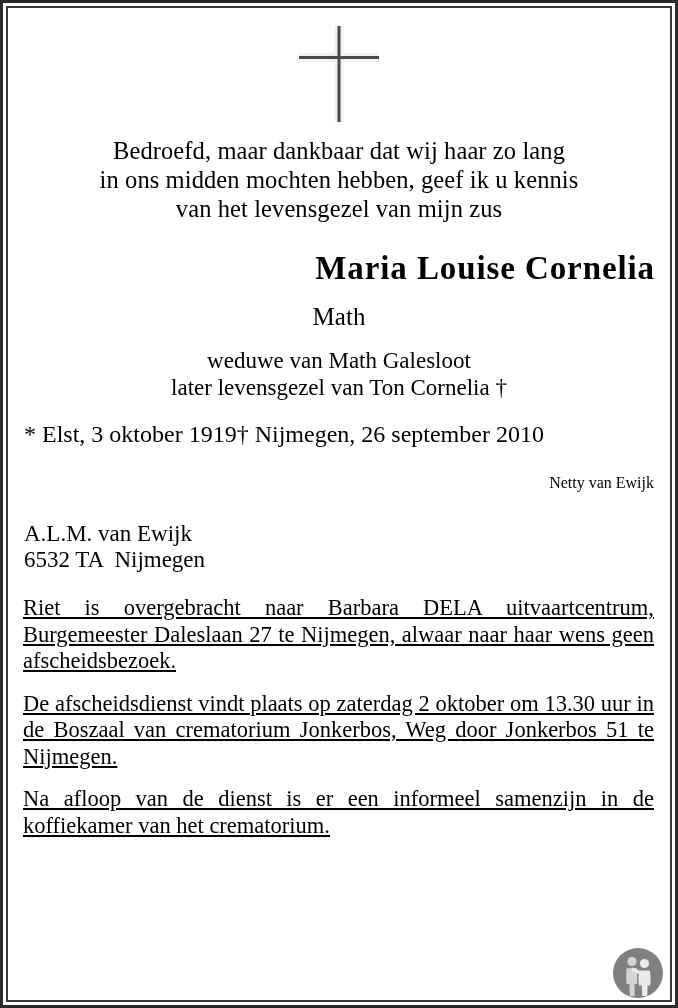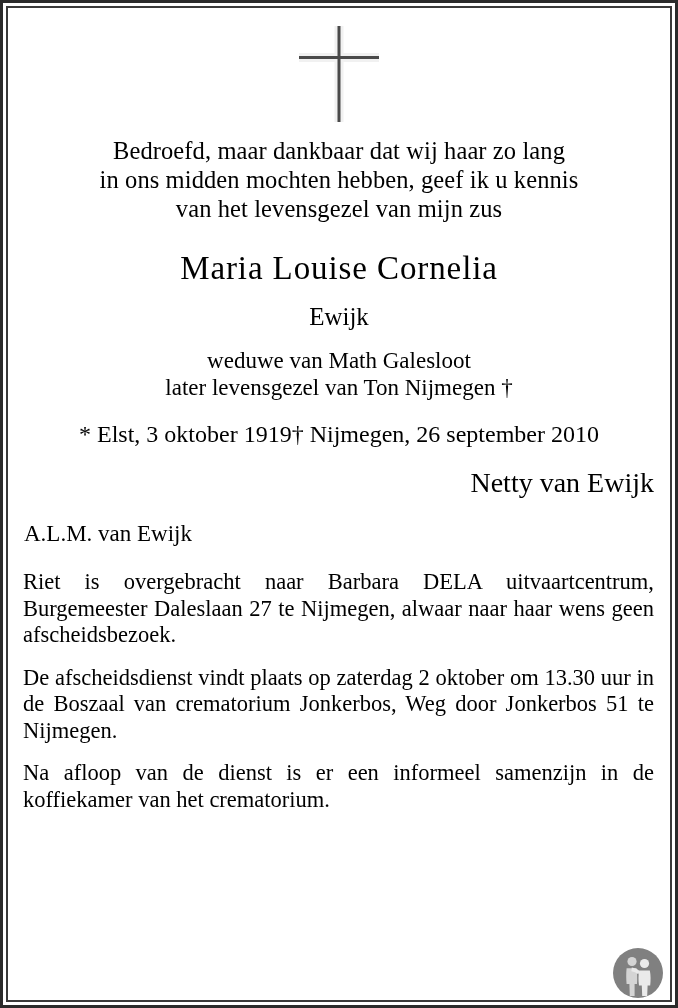--- a/index.html
+++ b/index.html
@@ -105,22 +105,22 @@
   .intro {
     text-align: center;
     font-size: 24.5px;
     line-height: 29px;
     letter-spacing: 0.1px;
     margin-top: 2px;
   }
 
   
   .name-block {
-    text-align: center;
-    font-weight: normal;
+    text-align: right;
+    font-weight: bold;
     font-size: 33px;
     line-height: 39px;
     letter-spacing: 0.9px;
     margin-top: 26px;
   }
 
   .nickname {
     text-align: center;
     font-size: 25px;
     line-height: 30px;
@@ -130,31 +130,31 @@
   .relations {
     text-align: center;
     font-size: 23px;
     line-height: 27px;
     margin-top: 15px;
   }
 
   
   .dates {
     display: flex;
-    justify-content: center;
+    justify-content: flex-start;
     align-items: baseline;
     font-size: 24px;
     line-height: 29px;
     margin-top: 19px;
     padding: 0 1px;
   }
 
   .signature {
     text-align: right;
-    font-size: 28px;
+    font-size: 16px;
     line-height: 28px;
     margin-top: 20px;
     padding-right: 1px;
   }
 
   
   .address {
     font-size: 23px;
     line-height: 26px;
     margin-top: 24px;
@@ -166,20 +166,21 @@
   .body-paras {
     margin-top: 22px;
     padding-right: 1px;
   }
   .body-paras p {
     margin: 0 0 16px 0;
     font-size: 22.5px;
     line-height: 26.5px;
     text-align: justify;
     text-align-last: left;
+    text-decoration: underline;
   }
   .body-paras p:last-child { margin-bottom: 16px; }
 
   
   .logo {
     position: absolute;
     right: 15px;
     bottom: 10px;
     width: 50px;
     height: 50px;
@@ -208,36 +209,37 @@
     <div class="intro">
       <div>Bedroefd, maar dankbaar dat wij haar zo lang</div>
       <div>in ons midden mochten hebben, geef ik u kennis</div>
       <div>van het levensgezel van mijn zus</div>
     </div>
 
     <div class="name-block">
       <div>Maria Louise Cornelia</div>
     </div>
 
-    <div class="nickname">Ewijk</div>
+    <div class="nickname">Math</div>
 
     <div class="relations">
       <div>weduwe van Math Galesloot</div>
-      <div>later levensgezel van Ton Nijmegen †</div>
+      <div>later levensgezel van Ton Cornelia †</div>
     </div>
 
     <div class="dates">
       <span>* Elst, 3 oktober 1919</span>
       <span>† Nijmegen, 26 september 2010</span>
     </div>
 
     <div class="signature">Netty van Ewijk</div>
 
     <div class="address">
       <div>A.L.M. van Ewijk</div>
+      <div>6532 TA  Nijmegen</div>
     </div>
 
     <div class="body-paras">
       <p>Riet is overgebracht naar Barbara DELA uitvaartcentrum, Burgemeester Daleslaan 27 te Nijmegen, alwaar naar haar wens geen afscheidsbezoek.</p>
       <p>De afscheidsdienst vindt plaats op zaterdag 2 oktober om 13.30 uur in de Boszaal van crematorium Jonkerbos, Weg door Jonkerbos 51 te Nijmegen.</p>
       <p>Na afloop van de dienst is er een informeel samenzijn in de koffiekamer van het crematorium.</p>
     </div>
 
   </div>
 

